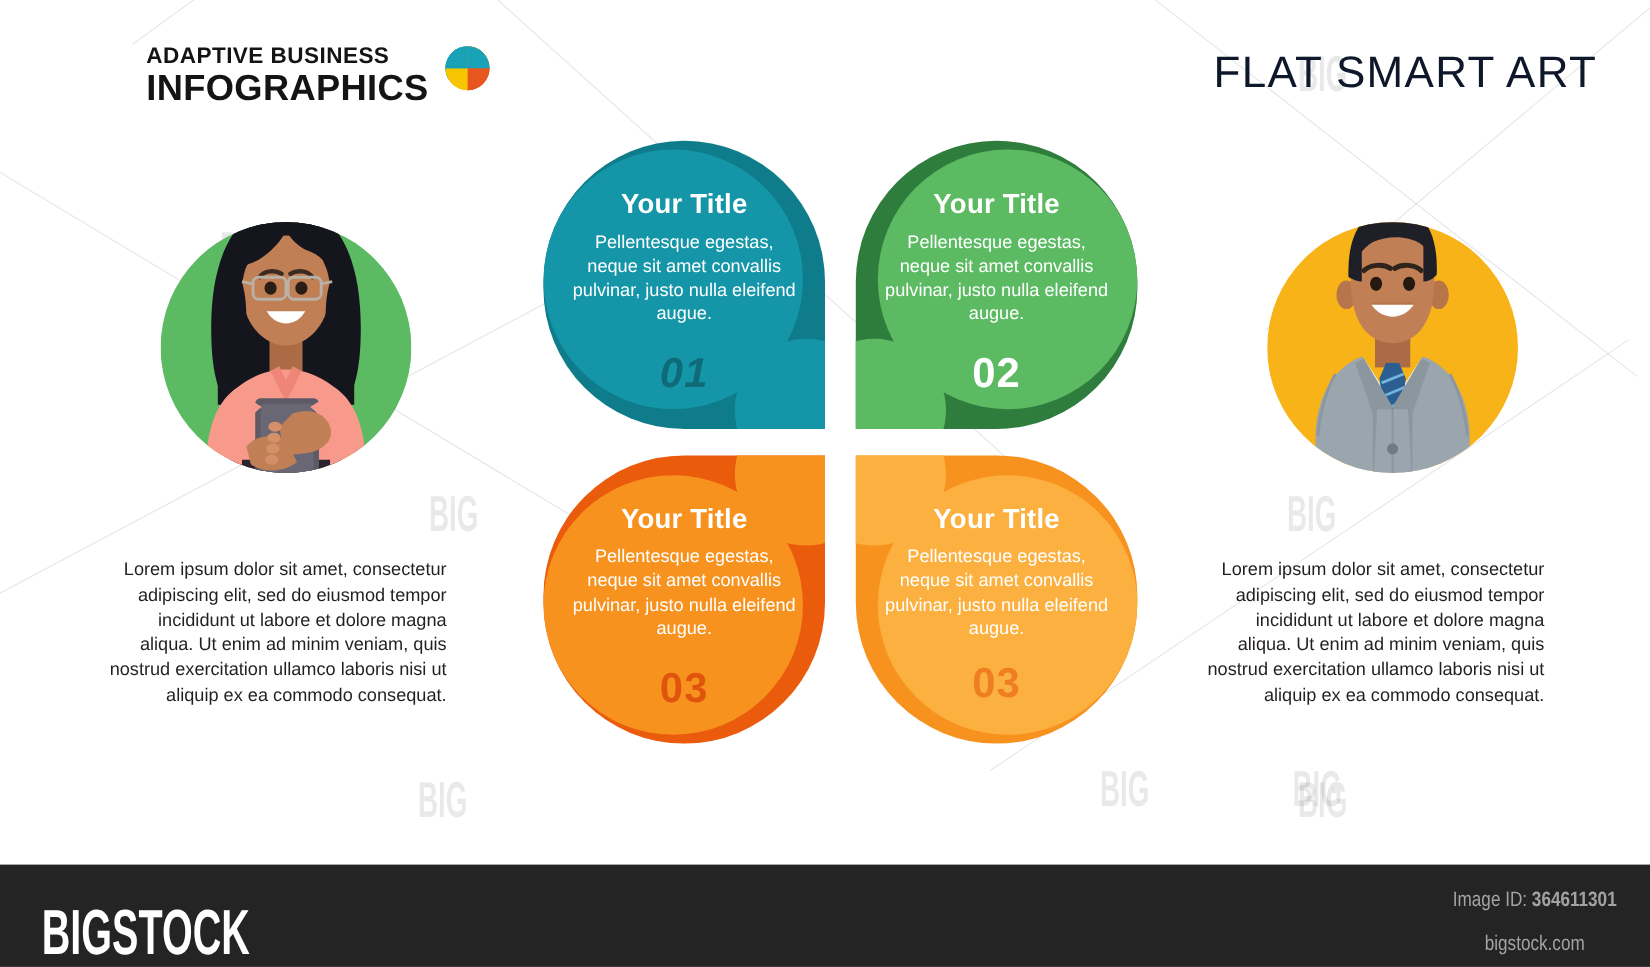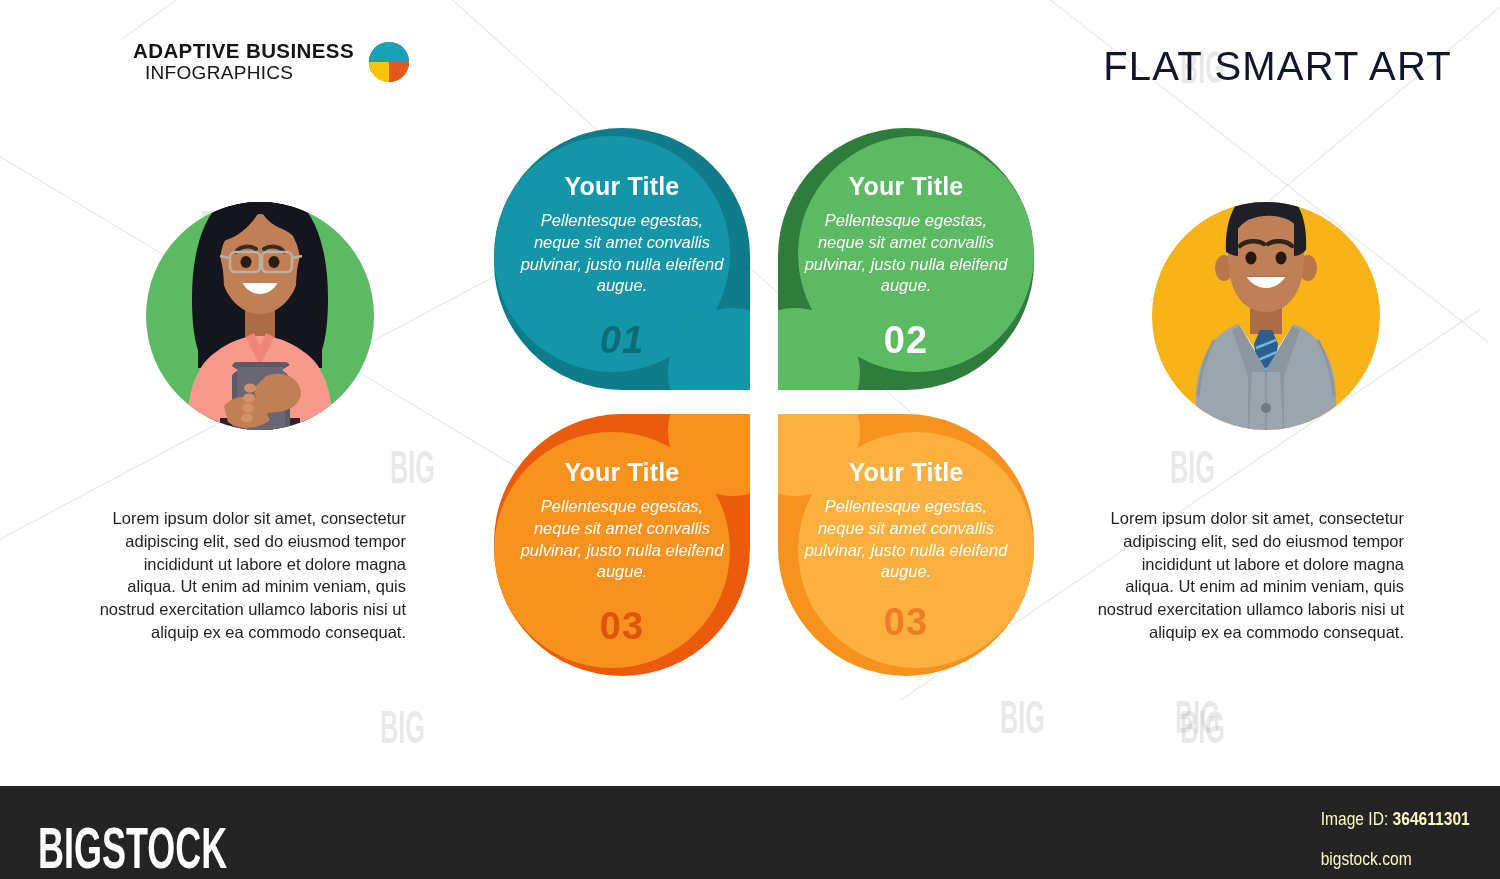--- a/index.html
+++ b/index.html
@@ -20,22 +20,22 @@
   #logo-block {
     position: absolute; left: 133px; top: 41px;
     display: flex; align-items: flex-start; gap: 14px;
   }
   #logo-text { line-height: 1.02; }
   #logo-line1 {
     font-size: 20.5px; font-weight: bold; color: #141414;
     letter-spacing: 0.4px;
   }
   #logo-line2 {
-    font-size: 19px; font-weight: normal; color: #141414;
-    letter-spacing: 0.3px; margin-top: 1px; margin-left: 12px;
+    font-size: 33px; font-weight: bold; color: #141414;
+    letter-spacing: 0.3px; margin-top: 1px;
   }
   #logo-pie { width: 42px; height: 42px; display: block; }
 
   #header-right {
     position: absolute; right: 48px; top: 44px;
     font-size: 40px; color: #0f172a; letter-spacing: 1.2px;
     font-weight: 400; white-space: nowrap;
   }
 
   
@@ -59,21 +59,21 @@
     text-align: center;
     z-index: 3;
     pointer-events: none;
   }
   .ptitle {
     font-size: 25px; font-weight: bold; color: #ffffff;
     letter-spacing: 0.2px;
   }
   .pbody {
     font-size: 16.5px; color: #ffffff; line-height: 1.32;
-    padding: 0 26px; margin-top: 9px; font-style: italic;
+    padding: 0 26px; margin-top: 9px;
   }
   .pnum {
     font-size: 38px; font-weight: bold; letter-spacing: 1px;
   }
 
   
   #petal-01 { left: 0px; top: 0px;
     border-radius: 128px 128px 0 128px; background: #0e7c8a; }
   #petal-01 .inner-circle { left: 0px; top: 8px; background: #1596a8; }
   #petal-01 .deco { position:absolute; right:-48px; bottom:-48px; width:130px; height:130px;
@@ -142,21 +142,21 @@
     width: 1500px; height: 93px; background: #242424;
   }
   #footer-logo {
     position: absolute; left: 38px; top: 28px;
     font-family: "Liberation Sans Narrow", "Liberation Sans", sans-serif;
     color: #ffffff; font-weight: bold; font-size: 58px;
     letter-spacing: 0px; transform: scaleX(0.62); transform-origin: 0 0;
   }
   #footer-right {
     position: absolute; right: 30px; top: 22px;
-    text-align: left; color: #fef9c3;
+    text-align: center; color: #a3a3a3;
     font-family: "Liberation Sans Narrow", "Liberation Sans", sans-serif;
   }
   #image-id-row { font-size: 19px; transform: scaleX(0.82); transform-origin: 100% 0; }
   #image-id-label { font-weight: normal; }
   #image-id-value { font-weight: bold; }
   #footer-site { font-size: 19px; margin-top: 18px;
     transform: scaleX(0.82); transform-origin: 100% 0; }
 </style>
 </head>
 <body>

